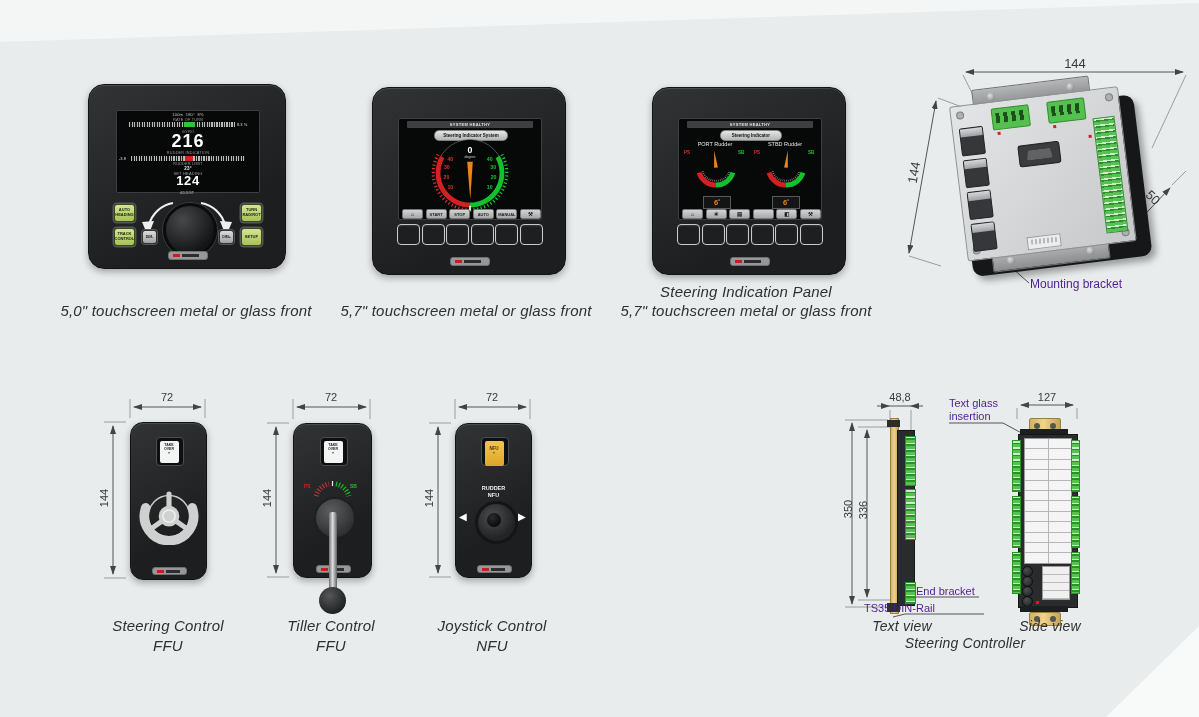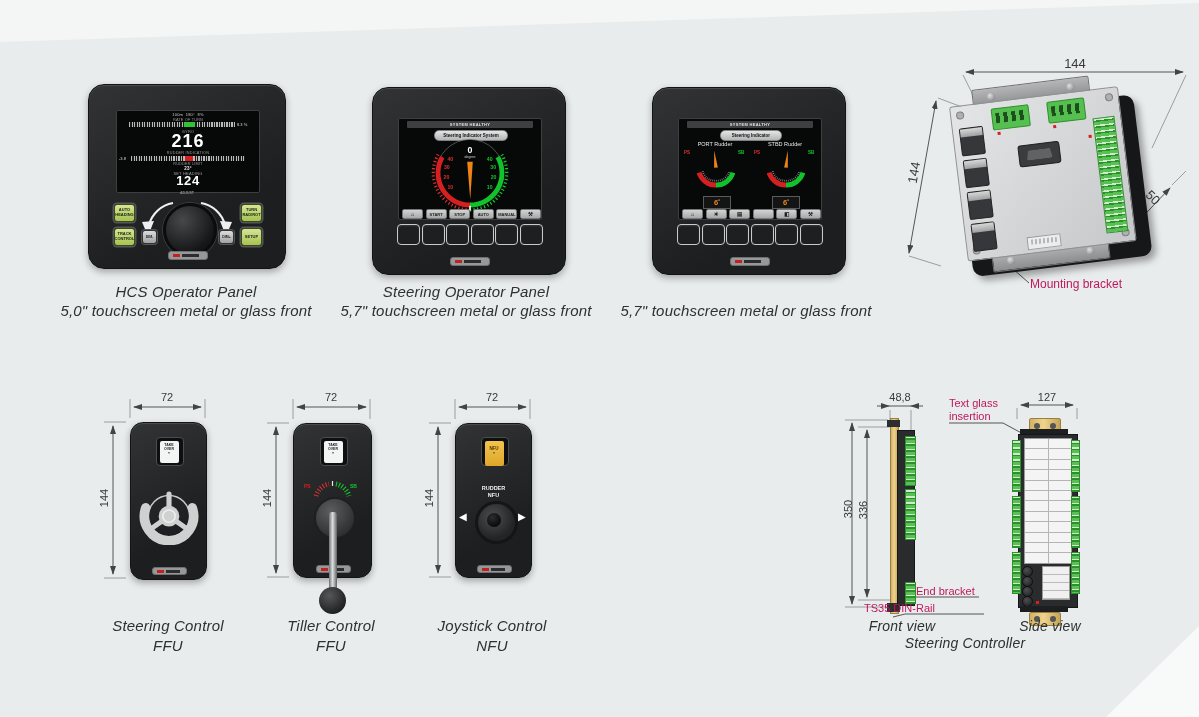--- a/index.html
+++ b/index.html
@@ -15,21 +15,21 @@
   .dbtn{position:absolute;background:linear-gradient(180deg,#dcdcdc,#a2a2a2);border:1px solid #333;border-radius:3px;box-shadow:0 0 0 1px #55575a;color:#222;font-weight:bold;font-size:3.5px;display:flex;align-items:center;justify-content:center}
   .logo{position:absolute;background:#96989a;border-radius:3px;border:1px solid #6e7072}
   .logo .red{position:absolute;left:4px;top:1.5px;width:7px;height:3.5px;background:#c4201d}
   .logo .dark{position:absolute;left:13px;top:1.5px;width:17px;height:3.5px;background:#2c2d2e}
   .pkey{position:absolute;width:21px;height:19px;background:#1e1f20;border:1.5px solid #c9cacb;border-radius:4px;box-shadow:inset 0 1px 2px rgba(255,255,255,.12)}
   .softkey{position:absolute;width:19px;height:8px;background:linear-gradient(180deg,#d2d3d3,#a8a9aa);border-radius:2px;border:.5px solid #777;color:#1c1c1c;font-weight:bold;font-size:4px;display:flex;align-items:center;justify-content:center}
   .header-bar{position:absolute;background:#3e3f41;border-radius:1px;color:#e2e2e2;font-weight:bold;font-size:4px;display:flex;align-items:center;justify-content:center;letter-spacing:.3px}
   .pill{position:absolute;background:linear-gradient(180deg,#e4e5e5,#b4b5b6);border:1px solid #808182;border-radius:5px;color:#111;font-weight:bold;font-size:4.5px;display:flex;align-items:center;justify-content:center}
   .dim{position:absolute;color:#3a3a3a;font-size:11px;text-align:center}
   .dim13{font-size:13px}
-  .eng{position:absolute;color:#be185d;font-size:11px;white-space:nowrap}
+  .eng{position:absolute;color:#4c1d95;font-size:11px;white-space:nowrap}
   .cap{position:absolute;color:#303030;font-style:italic;font-size:15px;text-align:center;letter-spacing:.2px}
   .cap14{font-size:14px}
   .takeover-frame{position:absolute;width:26px;height:27px;background:#0e0f10;border:1px solid #4c4d4f;border-radius:4px}
   .takeover-btn{position:absolute;left:2.5px;top:2.5px;width:19px;height:20px;background:#f3f4f4;border-radius:2px;color:#1d1d1d;font-size:3.5px;font-weight:bold;line-height:1.25;text-align:center;padding-top:2px}
   .greenblk{position:absolute;background:#55bf50;border:1px solid #2f8f2c;border-radius:2px}
   .greencomb{position:absolute;background:repeating-linear-gradient(180deg,#cdeccb 0 1.5px,#2f8f2c 1.5px 3px,#58c153 3px 6px);border:1px solid #2f8f2c}
   .tan{background:linear-gradient(90deg,#d3b163,#f0d48e 45%,#c3a458);border:1px solid #9a7f3f}
   .valbox{position:absolute;background:#141414;border:1px solid #5a5a5a;color:#f08418;font-weight:bold;font-size:7.5px;display:flex;align-items:center;justify-content:center}
 </style>
 </head>
@@ -143,21 +143,20 @@
     <div class="gbtn" style="left:25px;top:143px;width:19px;height:16px">TRACK CONTROL</div>
     <div class="dbtn" style="left:53px;top:145px;width:13px;height:12px">DIM-</div>
     <div class="dbtn" style="left:130px;top:145px;width:13px;height:12px">DIM+</div>
     <div class="gbtn" style="left:152px;top:119px;width:19px;height:16px">TURN RAD/ROT</div>
     <div class="gbtn" style="left:152px;top:143px;width:19px;height:16px">SETUP</div>
     <div class="logo" style="left:79px;top:166px;width:38px;height:7px">
         <div class="red"></div>
         <div class="dark"></div>
       </div>
   </div>
-  <span class="cap" style="left:36px;top:283px;width:300px">HCS Operator Panel</span>
   <span class="cap" style="left:36px;top:302px;width:300px">5,0" touchscreen metal or glass front</span>
 
   <div class="device" style="left:372px;top:87px;width:192px;height:186px">
     <div class="screen" style="left:25px;top:30px;width:142px;height:100px">
       <div class="header-bar" style="left:8px;top:2px;width:126px;height:7px">SYSTEM HEALTHY</div>
       <div class="pill" style="left:35px;top:11px;width:72px;height:9px">Steering Indicator System</div>
       <svg class="abs" style="left:31px;top:10px" width="80" height="84" viewBox="0 0 100 105">
         <circle cx="50" cy="55" r="42" fill="#060707" stroke="#787878" stroke-width=".8"></circle>
         <path d="M10.2 32 A46 46 0 0 0 50 101" stroke="#d43030" stroke-width="4" stroke-dasharray="1.5 3" fill="none"></path>
         <path d="M89.8 32 A46 46 0 0 1 50 101" stroke="#16c62c" stroke-width="4" stroke-dasharray="1.5 3" fill="none"></path>
@@ -191,21 +190,20 @@
     <div class="pkey" style="left:48.5px;top:136px"></div>
     <div class="pkey" style="left:73px;top:136px"></div>
     <div class="pkey" style="left:97.5px;top:136px"></div>
     <div class="pkey" style="left:122px;top:136px"></div>
     <div class="pkey" style="left:146.5px;top:136px"></div>
     <div class="logo" style="left:77px;top:169px;width:38px;height:7px">
         <div class="red"></div>
         <div class="dark"></div>
       </div>
   </div>
-  <span class="cap" style="left:316px;top:283px;width:300px">Steering Operator Panel</span>
   <span class="cap" style="left:316px;top:302px;width:300px">5,7" touchscreen metal or glass front</span>
 
   <div class="device" style="left:652px;top:87px;width:192px;height:186px">
     <div class="screen" style="left:25px;top:30px;width:142px;height:100px">
       <div class="header-bar" style="left:8px;top:2px;width:126px;height:7px">SYSTEM HEALTHY</div>
       <div class="pill" style="left:41px;top:11px;width:60px;height:9px">Steering Indicator</div>
       <span class="abs" style="left:4px;top:22px;width:64px;text-align:center;font-size:5.5px;color:#e8e8e8">PORT Rudder</span>
       <span class="abs" style="left:74px;top:22px;width:64px;text-align:center;font-size:5.5px;color:#e8e8e8">STBD Rudder</span>
       <span class="abs" style="left:5px;top:31px;font-size:4.5px;font-weight:bold;color:#e03030">PS</span>
       <span class="abs" style="left:59px;top:31px;font-size:4.5px;font-weight:bold;color:#16c62c">SB</span>
@@ -254,20 +252,21 @@
     <div class="pkey" style="left:48.5px;top:136px"></div>
     <div class="pkey" style="left:73px;top:136px"></div>
     <div class="pkey" style="left:97.5px;top:136px"></div>
     <div class="pkey" style="left:122px;top:136px"></div>
     <div class="pkey" style="left:146.5px;top:136px"></div>
     <div class="logo" style="left:77px;top:169px;width:38px;height:7px">
         <div class="red"></div>
         <div class="dark"></div>
       </div>
   </div>
+  <span class="cap" style="left:596px;top:283px;width:300px">Steering Indication Panel</span>
   <span class="cap" style="left:596px;top:302px;width:300px">5,7" touchscreen metal or glass front</span>
 
   <div class="abs" style="left:958px;top:96px;width:168px;height:158px;transform:rotate(-7deg)">
     <div class="abs" style="left:4px;top:10px;width:180px;height:162px;background:#161718;border-radius:10px;box-shadow:4px 5px 7px rgba(0,0,0,.35)"></div>
     <div class="abs" style="left:24px;top:-14px;width:116px;height:18px;background:linear-gradient(180deg,#b4b6b7,#8b8d8e);border:1px solid #6e7071;border-radius:2px">
       <div class="abs" style="left:14px;top:4px;width:8px;height:8px;border-radius:50%;background:radial-gradient(circle at 35% 35%,#e0e0e0,#777)"></div>
       <div class="abs" style="left:94px;top:4px;width:8px;height:8px;border-radius:50%;background:radial-gradient(circle at 35% 35%,#e0e0e0,#777)"></div>
     </div>
     <div class="abs" style="left:24px;top:150px;width:116px;height:18px;background:linear-gradient(180deg,#b4b6b7,#8b8d8e);border:1px solid #6e7071;border-radius:2px">
       <div class="abs" style="left:14px;top:5px;width:8px;height:8px;border-radius:50%;background:radial-gradient(circle at 35% 35%,#e0e0e0,#777)"></div>
@@ -436,17 +435,17 @@
     <div class="abs" style="left:10px;top:191px;width:48px;height:6px;background:#1d1e1f"></div>
     <div class="abs tan" style="left:19px;top:197px;width:30px;height:12px;border-radius:2px">
       <div class="abs" style="left:4px;top:3px;width:6px;height:6px;border-radius:50%;background:#555"></div>
       <div class="abs" style="left:20px;top:3px;width:6px;height:6px;border-radius:50%;background:#555"></div>
     </div>
   </div>
   <span class="dim" style="left:1031px;top:391px;width:32px">127</span>
   <span class="eng" style="left:949px;top:397px">Text glass</span>
   <span class="eng" style="left:949px;top:410px">insertion</span>
 
-  <span class="cap cap14" style="left:862px;top:618px;width:80px">Front view</span>
+  <span class="cap cap14" style="left:862px;top:618px;width:80px">Text view</span>
   <span class="cap cap14" style="left:1005px;top:618px;width:90px">Side view</span>
   <span class="cap cap14" style="left:870px;top:635px;width:190px">Steering Controller</span>
 
 </div>
 
 </body></html>

